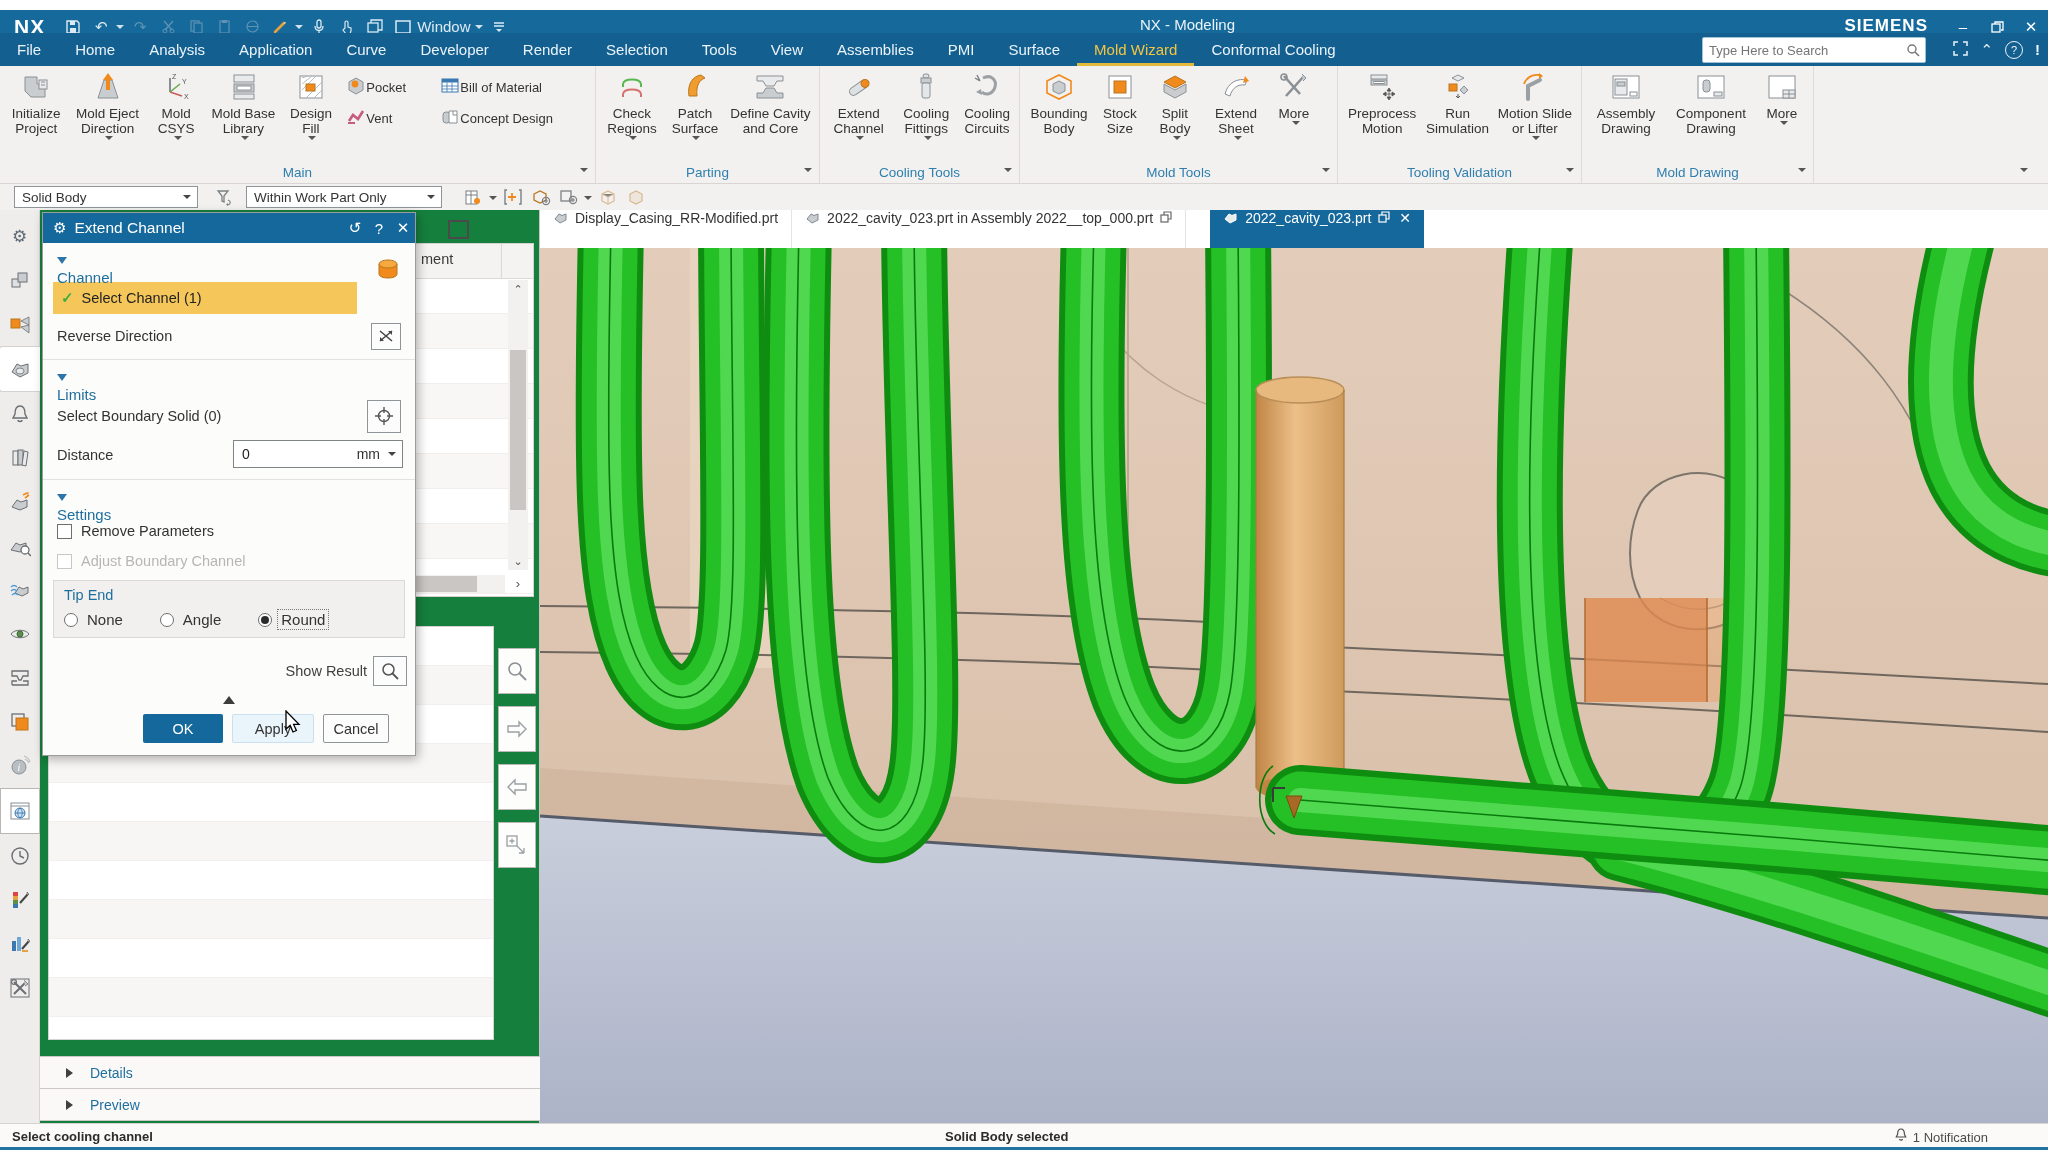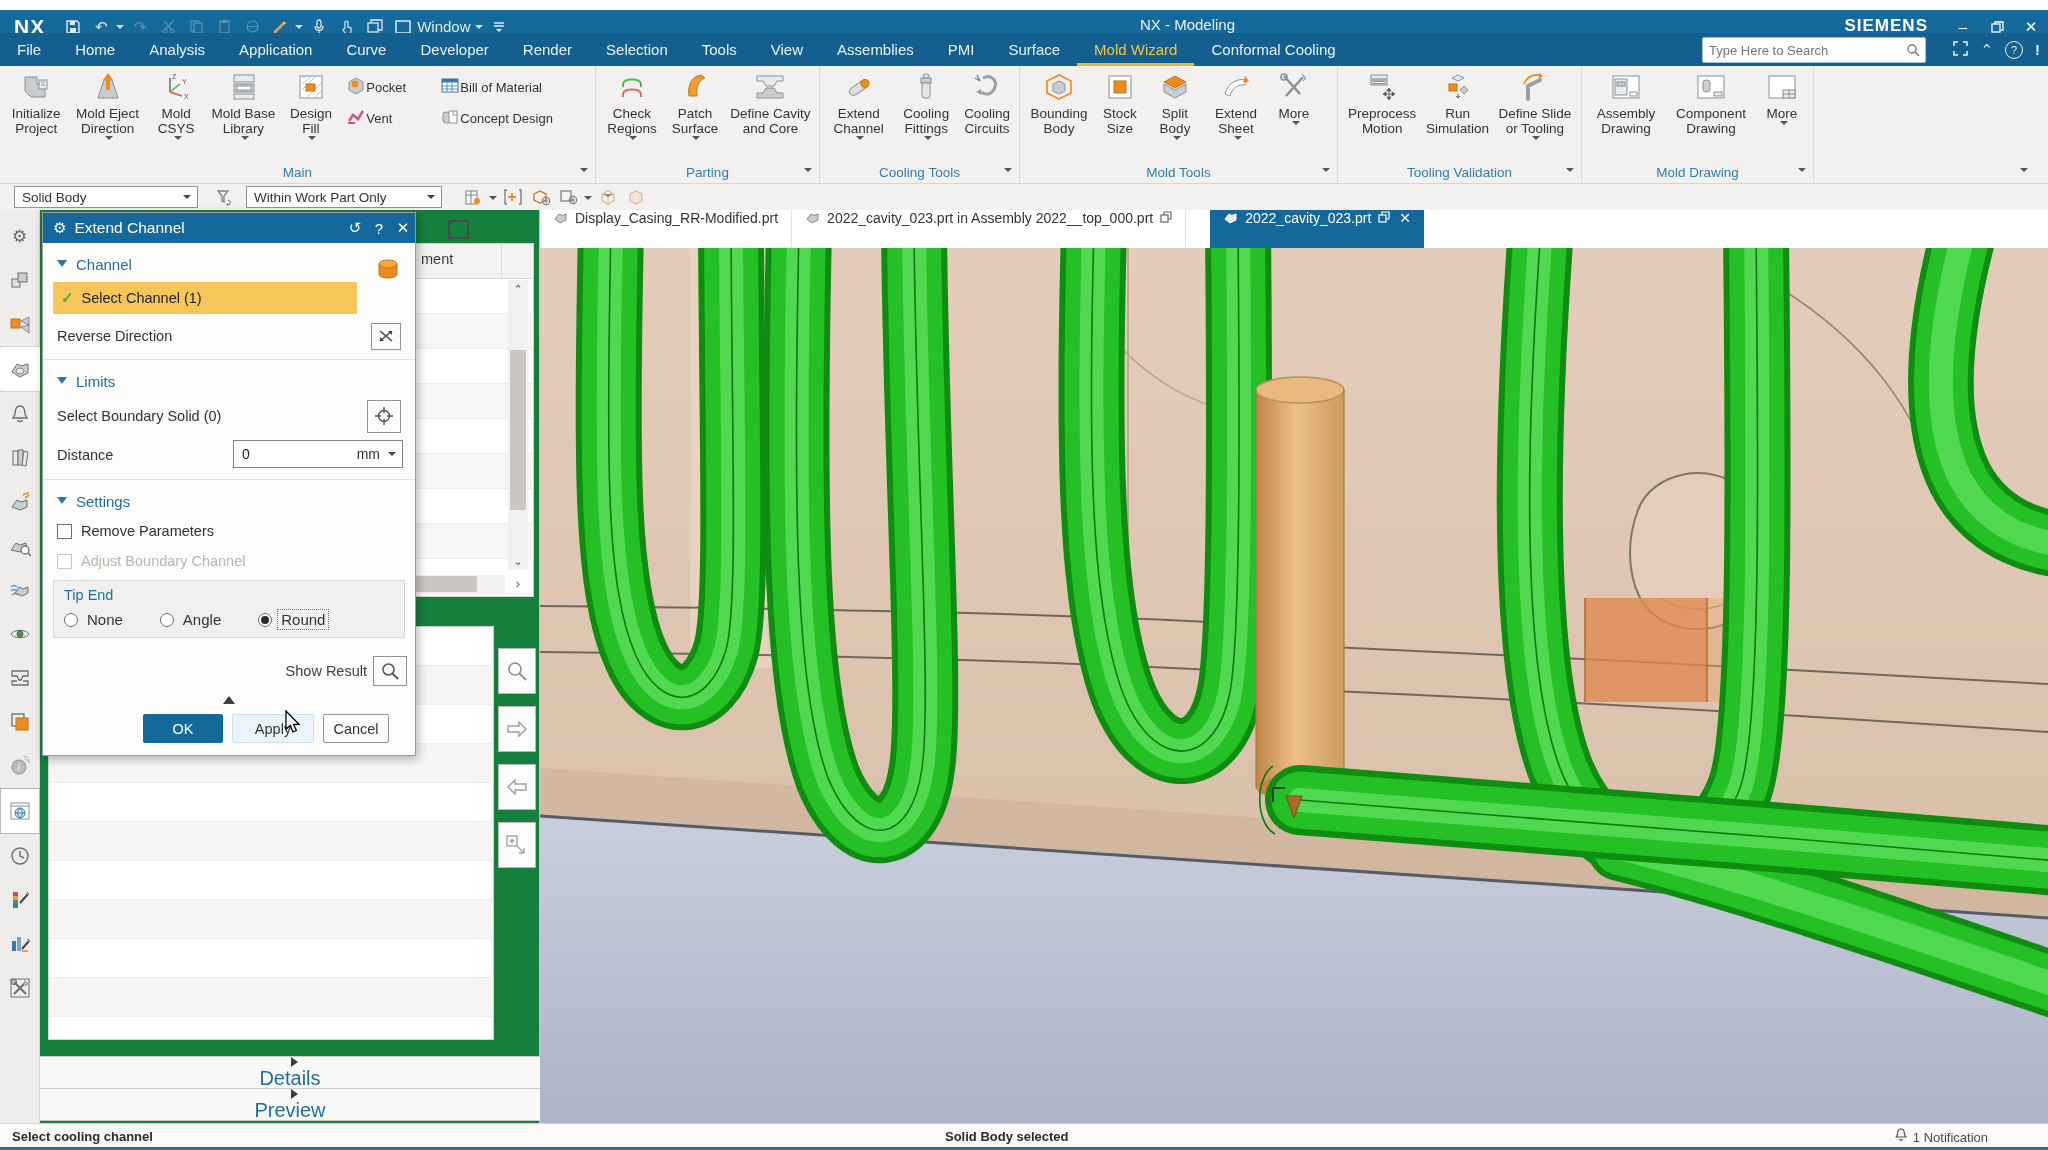--- a/index.html
+++ b/index.html
@@ -64,36 +64,36 @@
   .vscroll{position:absolute;right:5px;top:36px;width:20px;bottom:26px;background:#F2F1EF;}
   .vs-a{position:absolute;left:0;width:20px;height:18px;color:#555;font-size:11px;text-align:center;line-height:18px;}
   .vs-thumb{position:absolute;left:2px;width:16px;background:#C9C6C3;}
   .hscroll{position:absolute;left:2px;right:28px;bottom:3px;height:18px;background:#F2F1EF;}
   .hs-thumb{position:absolute;left:362px;width:64px;top:1px;height:16px;background:#C9C6C3;}
   .hs-a{position:absolute;right:6px;bottom:3px;width:18px;height:18px;color:#555;font-size:13px;text-align:center;line-height:18px;}
   .plist{position:absolute;left:8px;top:416px;width:446px;height:414px;background:#fff;border:1px solid #D5D2CF;box-sizing:border-box;overflow:hidden;}
   .plrow{height:38px;border-bottom:1px solid #F2F0EE;}
   .plrow.alt{background:#F7F6F4;}
   .pbtn{position:absolute;left:458px;width:38px;height:46px;border:1px solid #B9B6B3;background:#FDFDFC;display:flex;align-items:center;justify-content:center;box-sizing:border-box;}
-  .pdrow{position:absolute;left:0;width:500px;height:31px;border-top:1px solid #CBC8C5;display:flex;align-items:center;color:#1F6F9E;font-size:20px;background:#FAF9F8;flex-direction:column;}
+  .pdrow{position:absolute;left:0;width:500px;height:31px;border-top:1px solid #CBC8C5;display:flex;align-items:center;color:#1F6F9E;font-size:14px;background:#FAF9F8;}
   .ptri{width:0;height:0;border:5px solid transparent;border-left:7px solid #3F3F3F;margin:0 12px 0 26px;}
   
   .viewport{position:absolute;left:540px;top:210px;width:1508px;height:913px;background:#fff;}
   .vtabs{height:38px;background:#FFF;display:flex;align-items:stretch;border-bottom:1px solid #DCDAD8;}
   .vtab{display:flex;gap:7px;padding:0 13px;font-size:14px;color:#333;border-right:1px solid #E6E4E2;white-space:nowrap;}
   .vtab.active{background:#15689B;color:#fff;border-right:none;margin-left:24px;}
   .scene{position:absolute;left:0;top:38px;width:1508px;height:875px;}
   
   .dialog{position:absolute;left:42px;top:212px;width:374px;background:#FCFCFB;border:1px solid #9C9C9C;
           box-shadow:2px 3px 10px rgba(0,0,0,.3);z-index:30;box-sizing:border-box;}
   .dtitle{height:30px;background:#15689B;color:#fff;display:flex;align-items:center;font-size:15.5px;}
   .dgear{margin:0 8px 0 10px;font-size:15px;}
   .dtext{flex:1;}
   .dctl{width:24px;text-align:center;font-size:15px;}
-  .dsec{display:flex;align-items:center;color:#1F6F9E;font-size:15px;margin:10px 0 0 14px;height:22px;}
+  .dsec{display:flex;color:#1F6F9E;font-size:15px;margin:10px 0 0 14px;height:22px;flex-direction:column;}
   .tri{width:0;height:0;border:5px solid transparent;border-top:7px solid #2F74A8;margin:4px 9px 0 0;}
   .selrow{margin:7px 10px 0 10px;height:32px;background:#F5C75B;display:flex;align-items:center;font-size:14.5px;color:#222;width:304px;}
   .chk{color:#3DAE3D;font-weight:bold;margin:0 8px 0 8px;font-size:15px;}
   .cylbtn{position:absolute;right:8px;top:40px;width:38px;height:32px;display:flex;align-items:center;justify-content:center;}
   .drow{margin:8px 14px 0 14px;height:28px;display:flex;align-items:center;font-size:14.5px;color:#333;position:relative;}
   .ib{border:1px solid #8F9499;background:#FCFCFC;display:flex;align-items:center;justify-content:center;box-sizing:border-box;}
   .dsep{border-top:1px solid #E4E2E0;margin-top:9px;}
   .dinput{position:absolute;left:176px;top:0;width:170px;height:28px;border:1px solid #7F8486;background:#fff;display:flex;align-items:center;box-sizing:border-box;font-size:14px;color:#222;}
   .dunit{margin-left:auto;margin-right:22px;color:#333;}
   .dcar{position:absolute;right:6px;top:11px;border:4px solid transparent;border-top-color:#444;}
@@ -513,21 +513,21 @@
           <span class="rlab">Run Simulation</span>
         </div>
         <div class="rb" style="width:86px">
           <span class="ri">
               <svg width="34" height="30" viewBox="0 0 34 30">
                 <path d="M10 27V14l12-6" fill="none" stroke="#9AA0A4" stroke-width="4" stroke-linecap="round"></path>
                 <path d="M6 12C8 6 14 2 21 3" fill="none" stroke="#F08A1C" stroke-width="1.8"></path>
                 <path d="M21 1l4 3-4 3z" fill="#F08A1C"></path>
               </svg>
             </span>
-          <span class="rlab">Define Slide or Tooling</span>
+          <span class="rlab">Motion Slide or Lifter</span>
             <span class="car"></span>
         </div>
       </div>
       <div class="rlabel">Tooling Validation</div>
       <span class="gdrop"></span>
     </div>
 
     <div class="rgroup" style="width:232px">
       <div class="rbtns">
         <div class="rb" style="width:80px">

